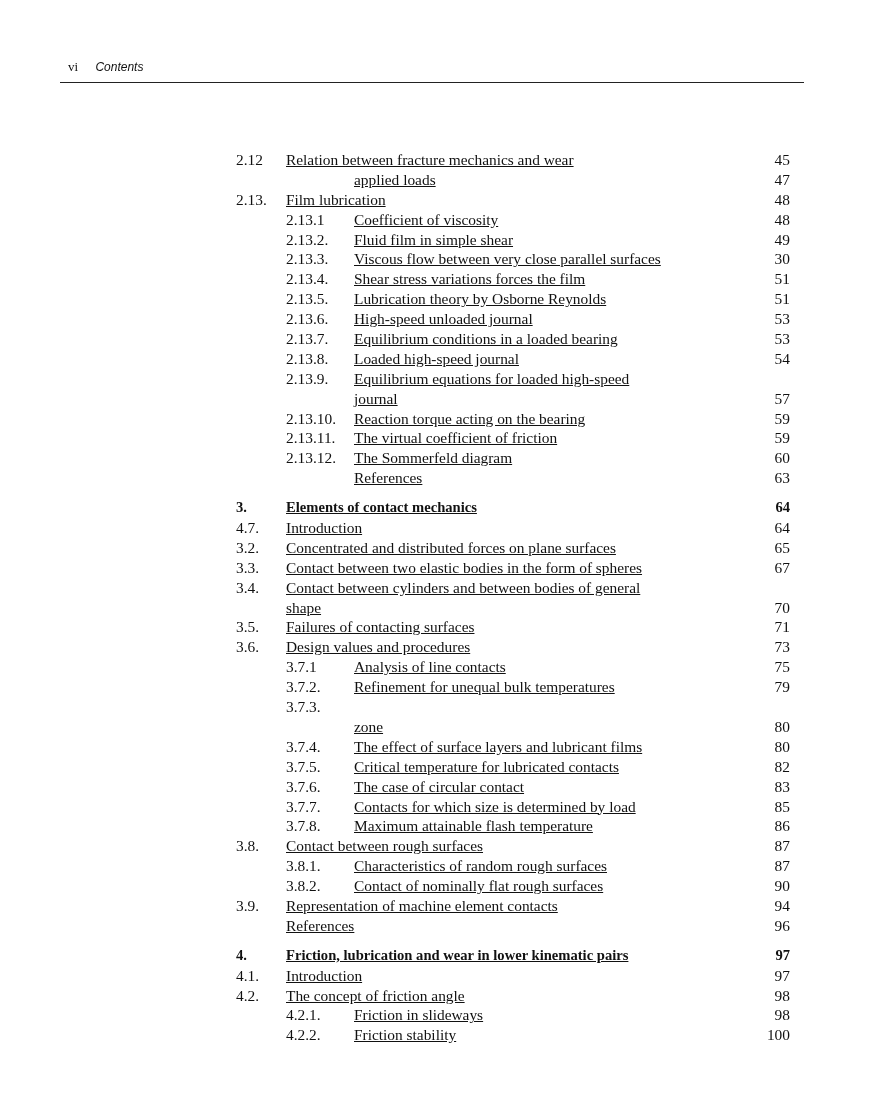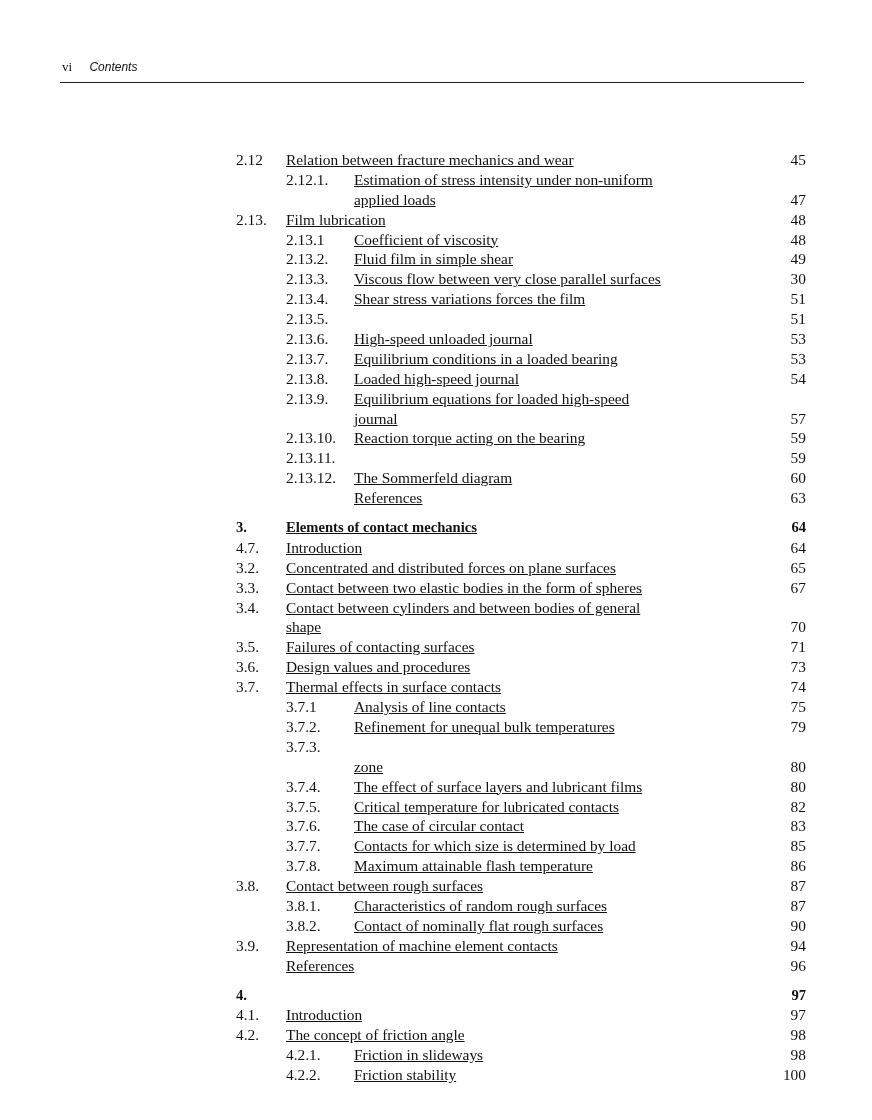--- a/index.html
+++ b/index.html
@@ -2,63 +2,58 @@
 <html><head>
 <meta charset="utf-8">
 <style>
   html, body { margin: 0; padding: 0; background: #ffffff; }
   body {
     width: 872px; height: 1120px; position: relative; overflow: hidden;
     font-family: "Liberation Serif", "DejaVu Serif", serif;
     color: #111;
   }
   .running-head {
-    position: absolute; left: 62px; top: 59px;
+    position: absolute; left: 68px; top: 59px;
     font-size: 13px;
   }
   .running-head .folio { font-family: "Liberation Serif", serif; margin-right: 14px; }
   .running-head .title { font-family: "Liberation Sans", sans-serif; font-style: italic; font-size: 12px; }
   .rule {
     position: absolute; left: 60px; top: 82px; width: 744px; height: 0;
     border-top: 1px solid #222;
   }
   .toc {
     position: absolute; left: 236px; top: 103px; width: 570px;
     font-size: 15.4px; line-height: 19.9px; margin-top: 47px;
   }
   .row { position: relative; height: 19.9px; white-space: nowrap; }
   .row .num { position: absolute; left: 0; }
   .row .txt { position: absolute; left: 50px; text-decoration: underline; }
   .row.l2 .num { left: 50px; }
   .row.l2 .txt { left: 118px; }
-  .row .pg { position: absolute; right: 0; text-align: right; }
+  .row .pg { position: absolute; right: 16px; text-align: right; }
   .row.chapter { font-weight: bold; font-size: 14.6px; }
   .gap { height: 10px; }
 </style>
 </head>
 <body>
 
 <div class="running-head">
   <span class="folio">vi</span>
   <span class="title">Contents</span>
 </div>
 <div class="rule"></div>
 
 <div class="toc" id="toc">
     <div class="row l1">
       <span class="num">2.12</span>
       <span class="txt">Relation between fracture mechanics and wear</span>
       <span class="pg">45</span>
     </div>
     <div class="row l2">
-      <span class="num">2.12.1.</span>
-      <span class="txt">Estimation of stress intensity under non-uniform</span>
-      <span class="pg"></span>
-    </div>
-    <div class="row l2">
       <span class="num"></span>
       <span class="txt">applied loads</span>
       <span class="pg">47</span>
     </div>
     <div class="row l1">
       <span class="num">2.13.</span>
       <span class="txt">Film lubrication</span>
       <span class="pg">48</span>
     </div>
     <div class="row l2">
@@ -76,20 +71,21 @@
       <span class="txt">Viscous flow between very close parallel surfaces</span>
       <span class="pg">30</span>
     </div>
     <div class="row l2">
       <span class="num">2.13.4.</span>
       <span class="txt">Shear stress variations forces the film</span>
       <span class="pg">51</span>
     </div>
     <div class="row l2">
       <span class="num">2.13.5.</span>
+      <span class="txt">Lubrication theory by Osborne Reynolds</span>
       <span class="pg">51</span>
     </div>
     <div class="row l2">
       <span class="num">2.13.6.</span>
       <span class="txt">High-speed unloaded journal</span>
       <span class="pg">53</span>
     </div>
     <div class="row l2">
       <span class="num">2.13.7.</span>
       <span class="txt">Equilibrium conditions in a loaded bearing</span>
@@ -110,20 +106,21 @@
       <span class="txt">journal</span>
       <span class="pg">57</span>
     </div>
     <div class="row l2">
       <span class="num">2.13.10.</span>
       <span class="txt">Reaction torque acting on the bearing</span>
       <span class="pg">59</span>
     </div>
     <div class="row l2">
       <span class="num">2.13.11.</span>
+      <span class="txt">The virtual coefficient of friction</span>
       <span class="pg">59</span>
     </div>
     <div class="row l2">
       <span class="num">2.13.12.</span>
       <span class="txt">The Sommerfeld diagram</span>
       <span class="pg">60</span>
     </div>
     <div class="row l2">
       <span class="num"></span>
       <span class="txt">References</span>
@@ -163,25 +160,20 @@
     <div class="row l1">
       <span class="num">3.5.</span>
       <span class="txt">Failures of contacting surfaces</span>
       <span class="pg">71</span>
     </div>
     <div class="row l1">
       <span class="num">3.6.</span>
       <span class="txt">Design values and procedures</span>
       <span class="pg">73</span>
     </div>
-    <div class="row l1">
-      <span class="num">3.7.</span>
-      <span class="txt">Thermal effects in surface contacts</span>
-      <span class="pg">74</span>
-    </div>
     <div class="row l2">
       <span class="num">3.7.1</span>
       <span class="txt">Analysis of line contacts</span>
       <span class="pg">75</span>
     </div>
     <div class="row l2">
       <span class="num">3.7.2.</span>
       <span class="txt">Refinement for unequal bulk temperatures</span>
       <span class="pg">79</span>
     </div>
@@ -240,20 +232,21 @@
       <span class="pg">94</span>
     </div>
     <div class="row l1">
       <span class="num"></span>
       <span class="txt">References</span>
       <span class="pg">96</span>
     </div>
     <div class="gap"></div>
     <div class="row chapter">
       <span class="num">4.</span>
+      <span class="txt">Friction, lubrication and wear in lower kinematic pairs</span>
       <span class="pg">97</span>
     </div>
     <div class="row l1">
       <span class="num">4.1.</span>
       <span class="txt">Introduction</span>
       <span class="pg">97</span>
     </div>
     <div class="row l1">
       <span class="num">4.2.</span>
       <span class="txt">The concept of friction angle</span>

